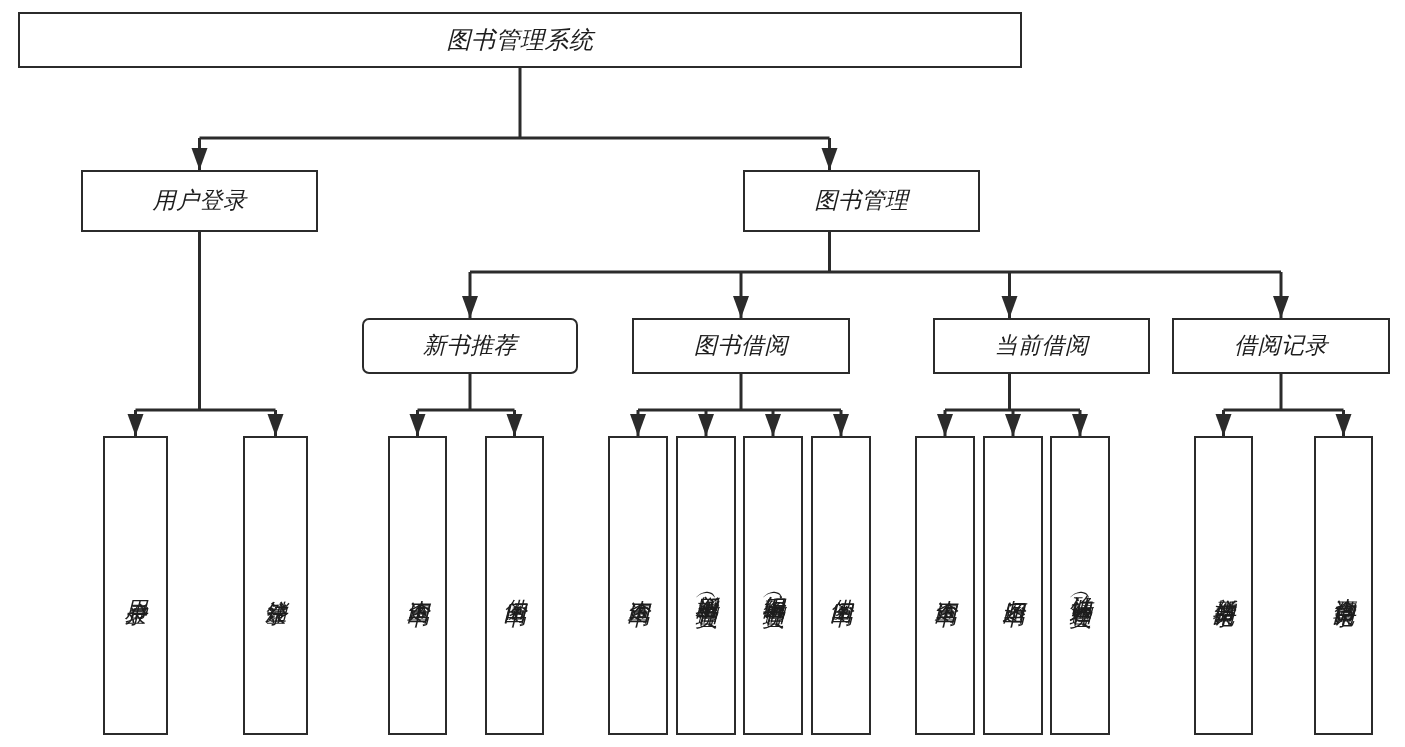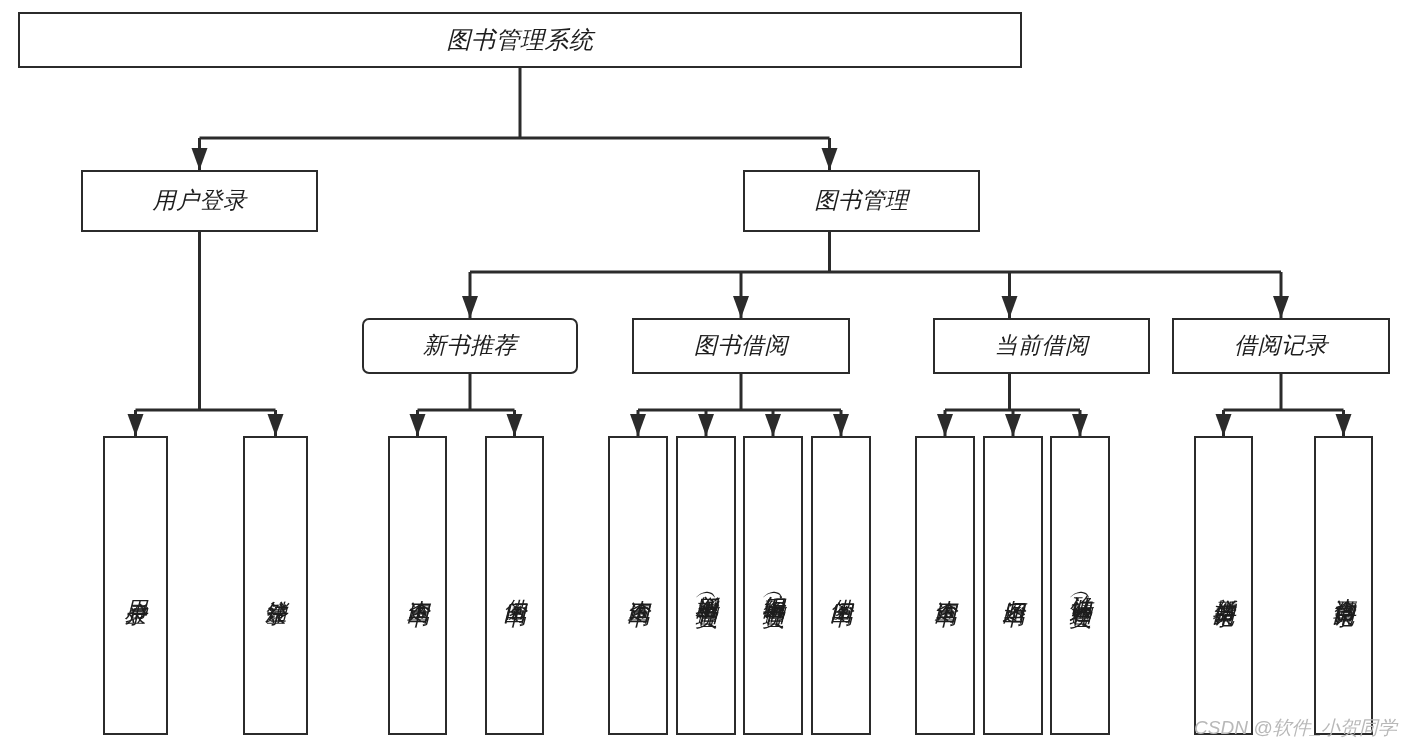--- a/index.html
+++ b/index.html
@@ -177,14 +177,13 @@
       <div class="node vertical" style="left: 1050px; top: 436px; width: 60px; height: 299px;">
         <span class="node-label">确认归还（管理员）</span>
       </div>
       <div class="node vertical" style="left: 1194px; top: 436px; width: 59px; height: 299px;">
         <span class="node-label">新增借阅记录</span>
       </div>
       <div class="node vertical" style="left: 1314px; top: 436px; width: 59px; height: 299px;">
         <span class="node-label">查询借阅记录</span>
       </div>
     </div>
-  <div class="watermark">CSDN @软件_小贺同学</div>
 </div>
 
 </body></html>

